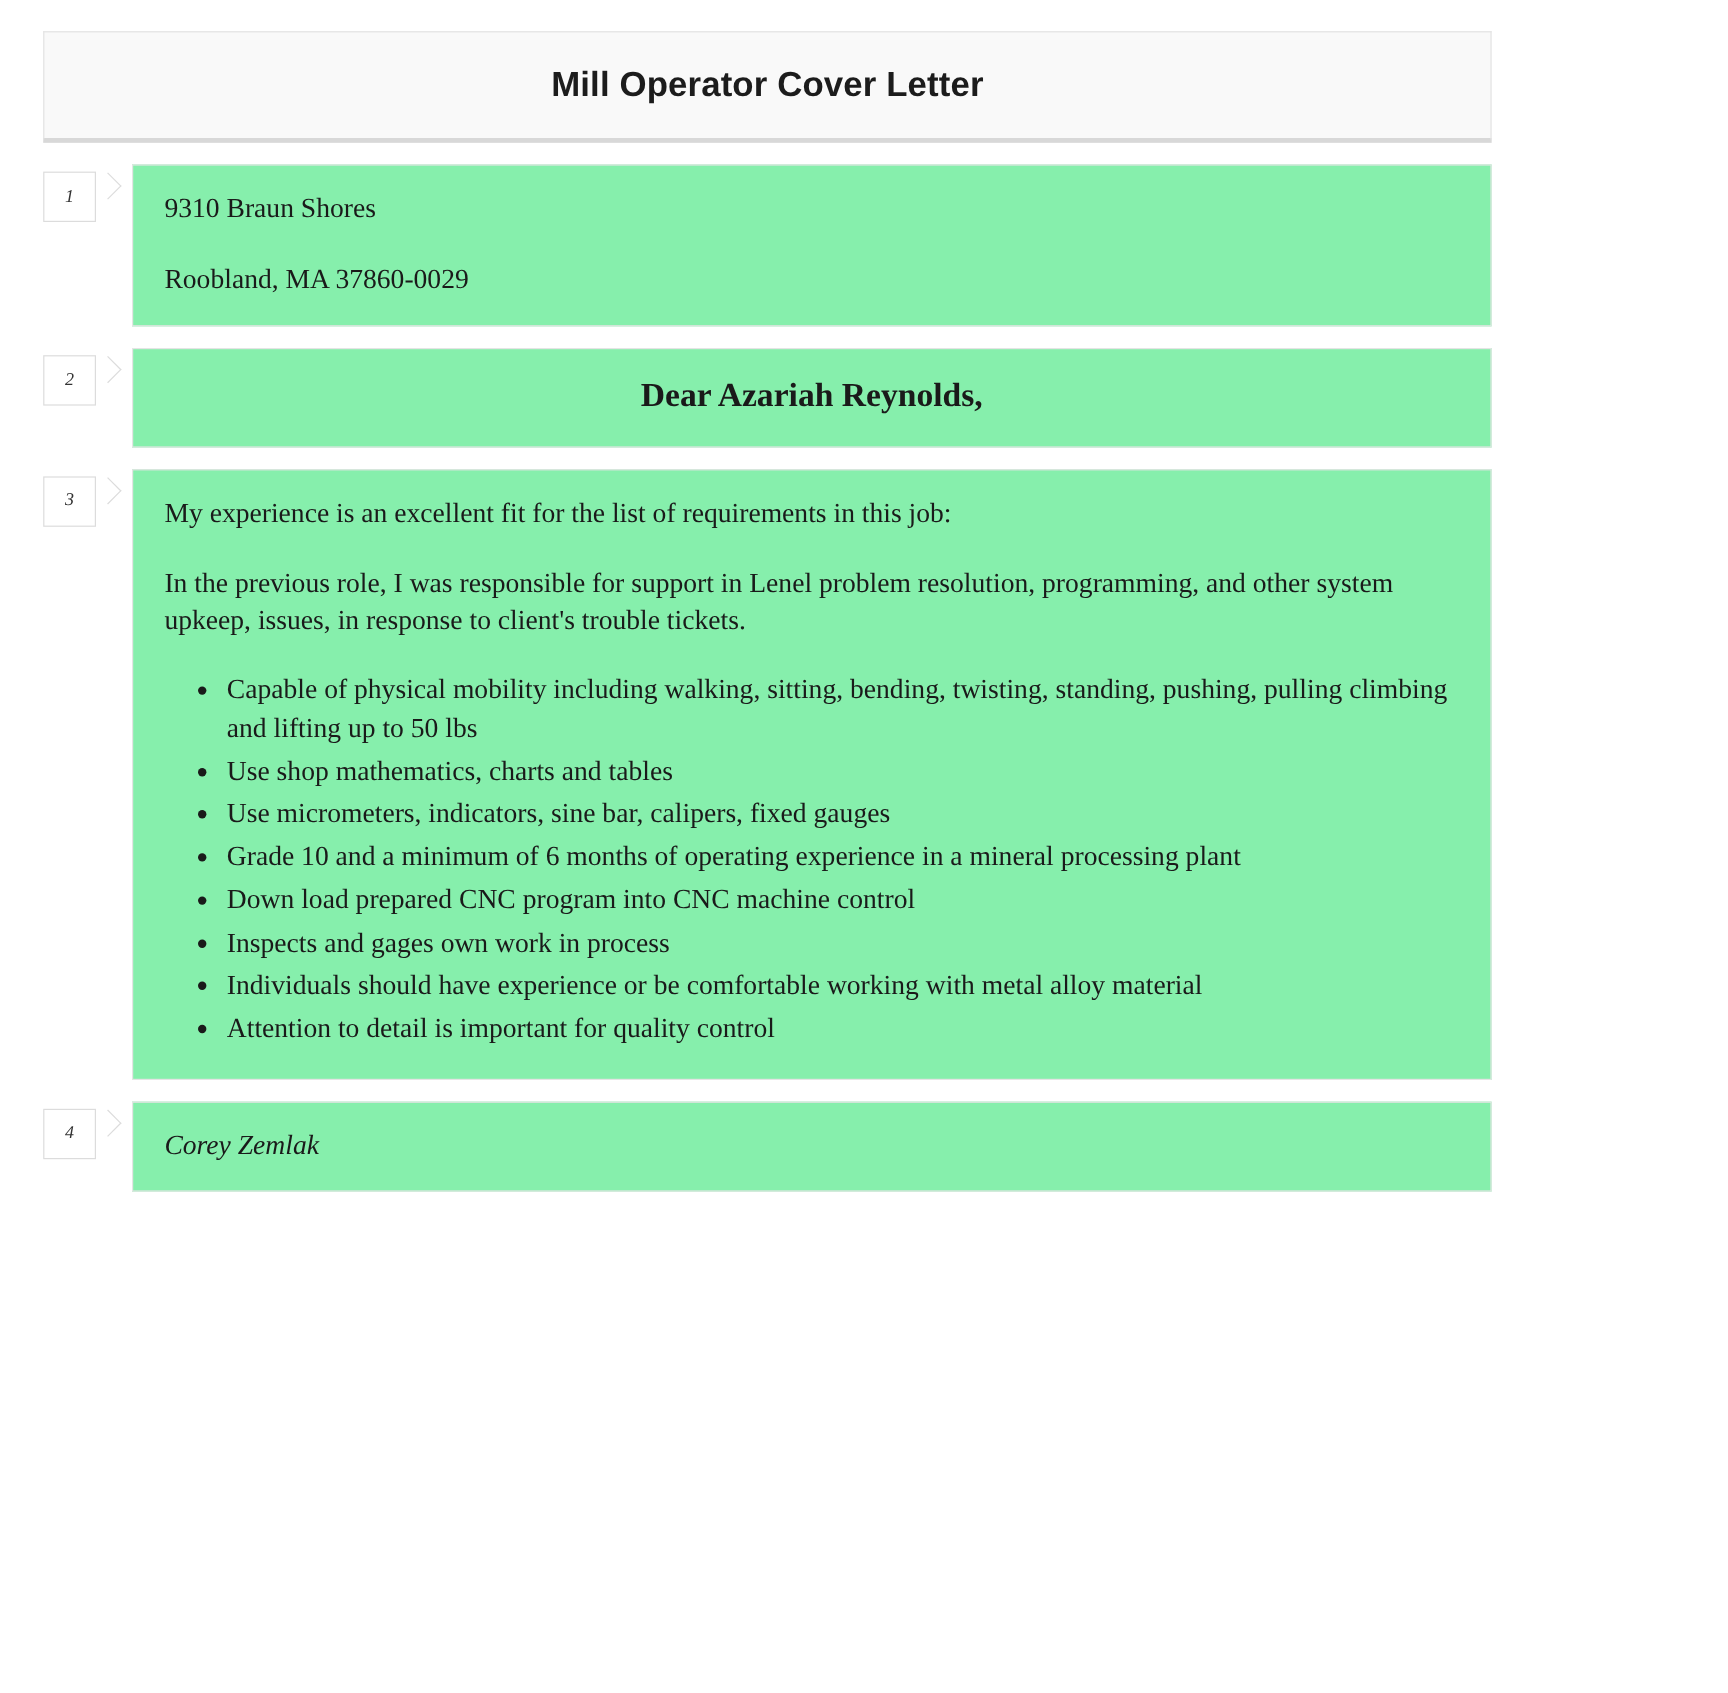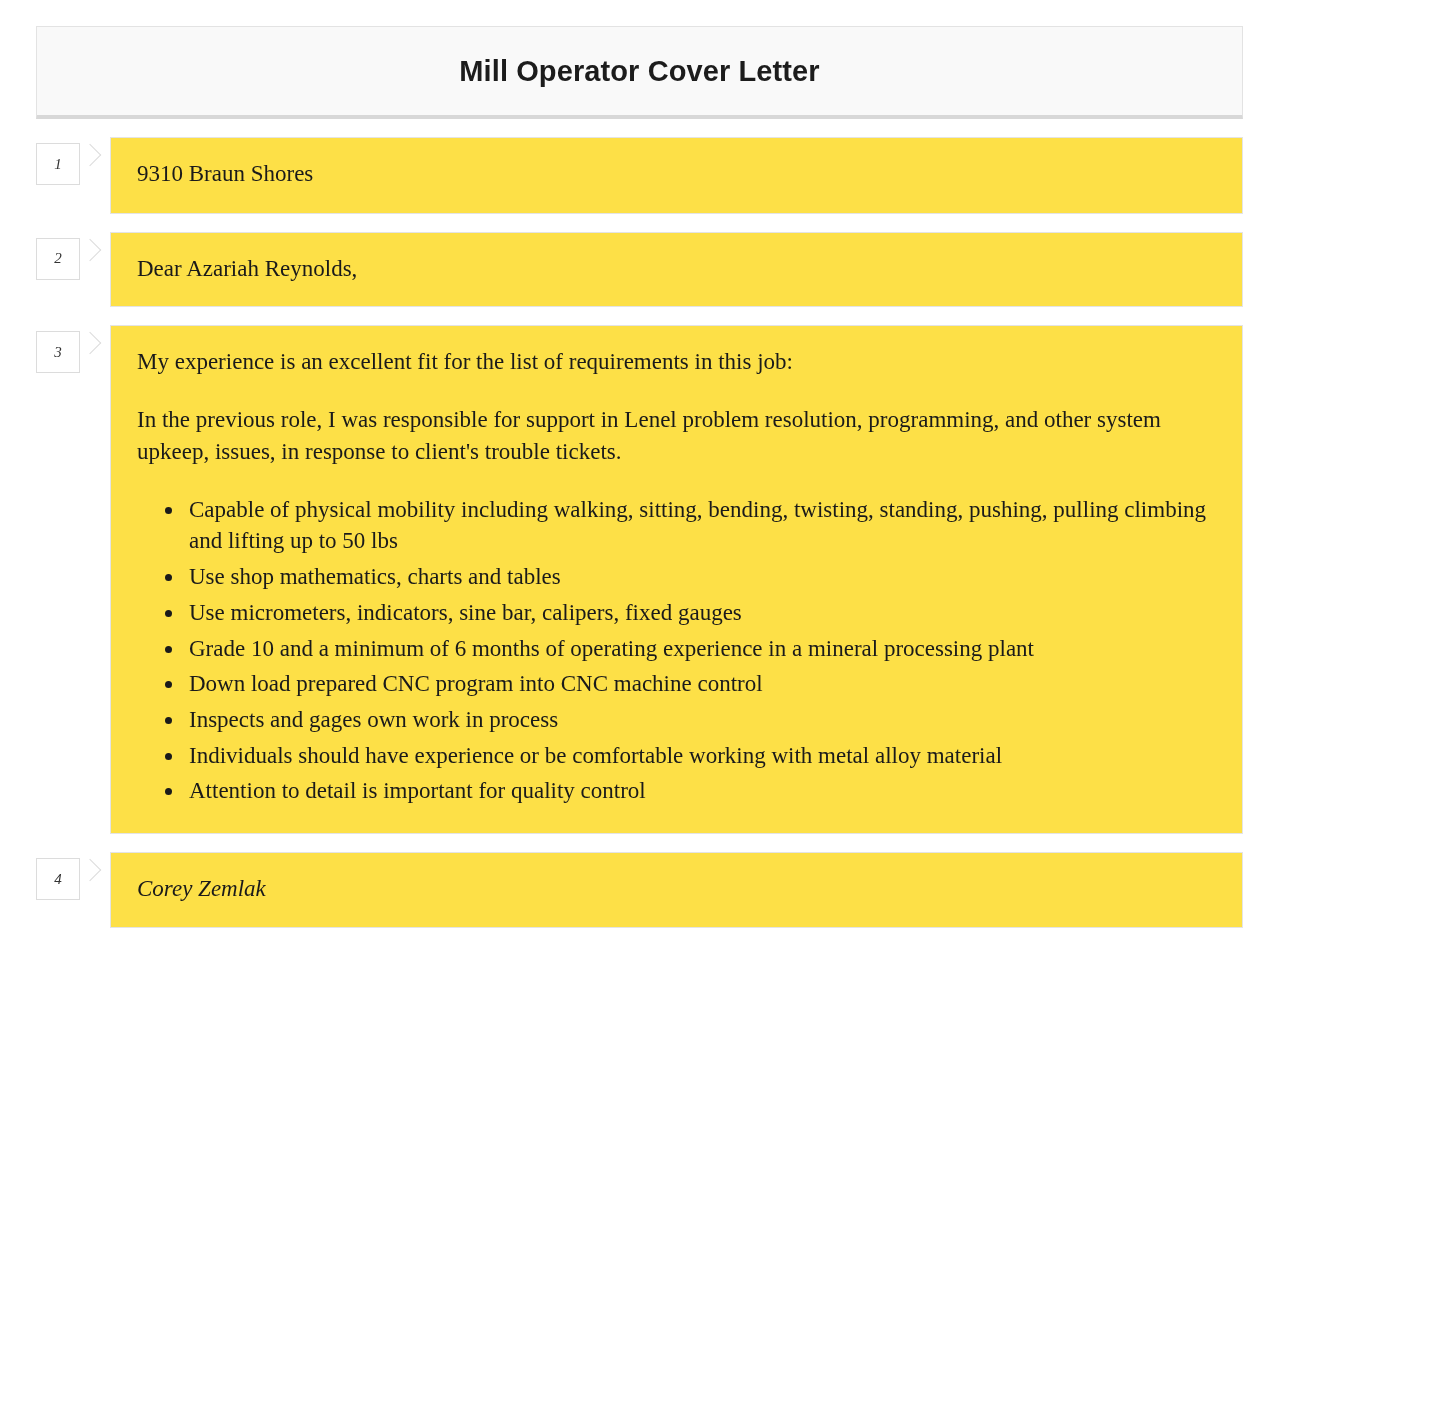--- a/index.html
+++ b/index.html
@@ -73,41 +73,42 @@
     width: 15px;
     height: 15px;
     border-right: 1px solid #dcdcdc;
     border-bottom: 1px solid #dcdcdc;
     transform: rotate(-45deg);
     background: transparent;
   }
   .block-body {
     flex: 1;
     border: 1px solid #e4e4e4;
-    background: #fde047;
+    background: #86efac;
     box-sizing: border-box;
     padding: 20px 26px 22px 26px;
     font-size: 23px;
     line-height: 1.38;
   }
   .block-body p {
     margin: 0 0 26px 0;
   }
   .block-body p:last-child {
     margin-bottom: 0;
   }
   .addr-line {
     margin: 0;
     font-size: 23px;
     line-height: 1.42;
   }
   .salutation {
-    font-weight: normal;
-    font-size: 23px;
+    font-weight: bold;
+    font-size: 28px;
     margin: 0;
+    text-align: center;
   }
   .closing-strong {
     font-weight: bold;
     font-size: 23px;
     margin: 0 0 30px 0;
   }
   ul.req-list {
     margin: 6px 0 0 0;
     padding-left: 48px;
   }
@@ -132,20 +133,21 @@
 
   <div class="doc-header">
     <div class="doc-title">Mill Operator Cover Letter</div>
   </div>
 
   <div class="block-row">
     <div class="block-num">1</div>
     <div class="pointer"></div>
     <div class="block-body">
       <p class="addr-line">9310 Braun Shores</p>
+      <p class="addr-line">Roobland, MA 37860-0029</p>
     </div>
   </div>
 
   <div class="block-row">
     <div class="block-num">2</div>
     <div class="pointer"></div>
     <div class="block-body">
       <p class="salutation">Dear Azariah Reynolds,</p>
     </div>
   </div>

